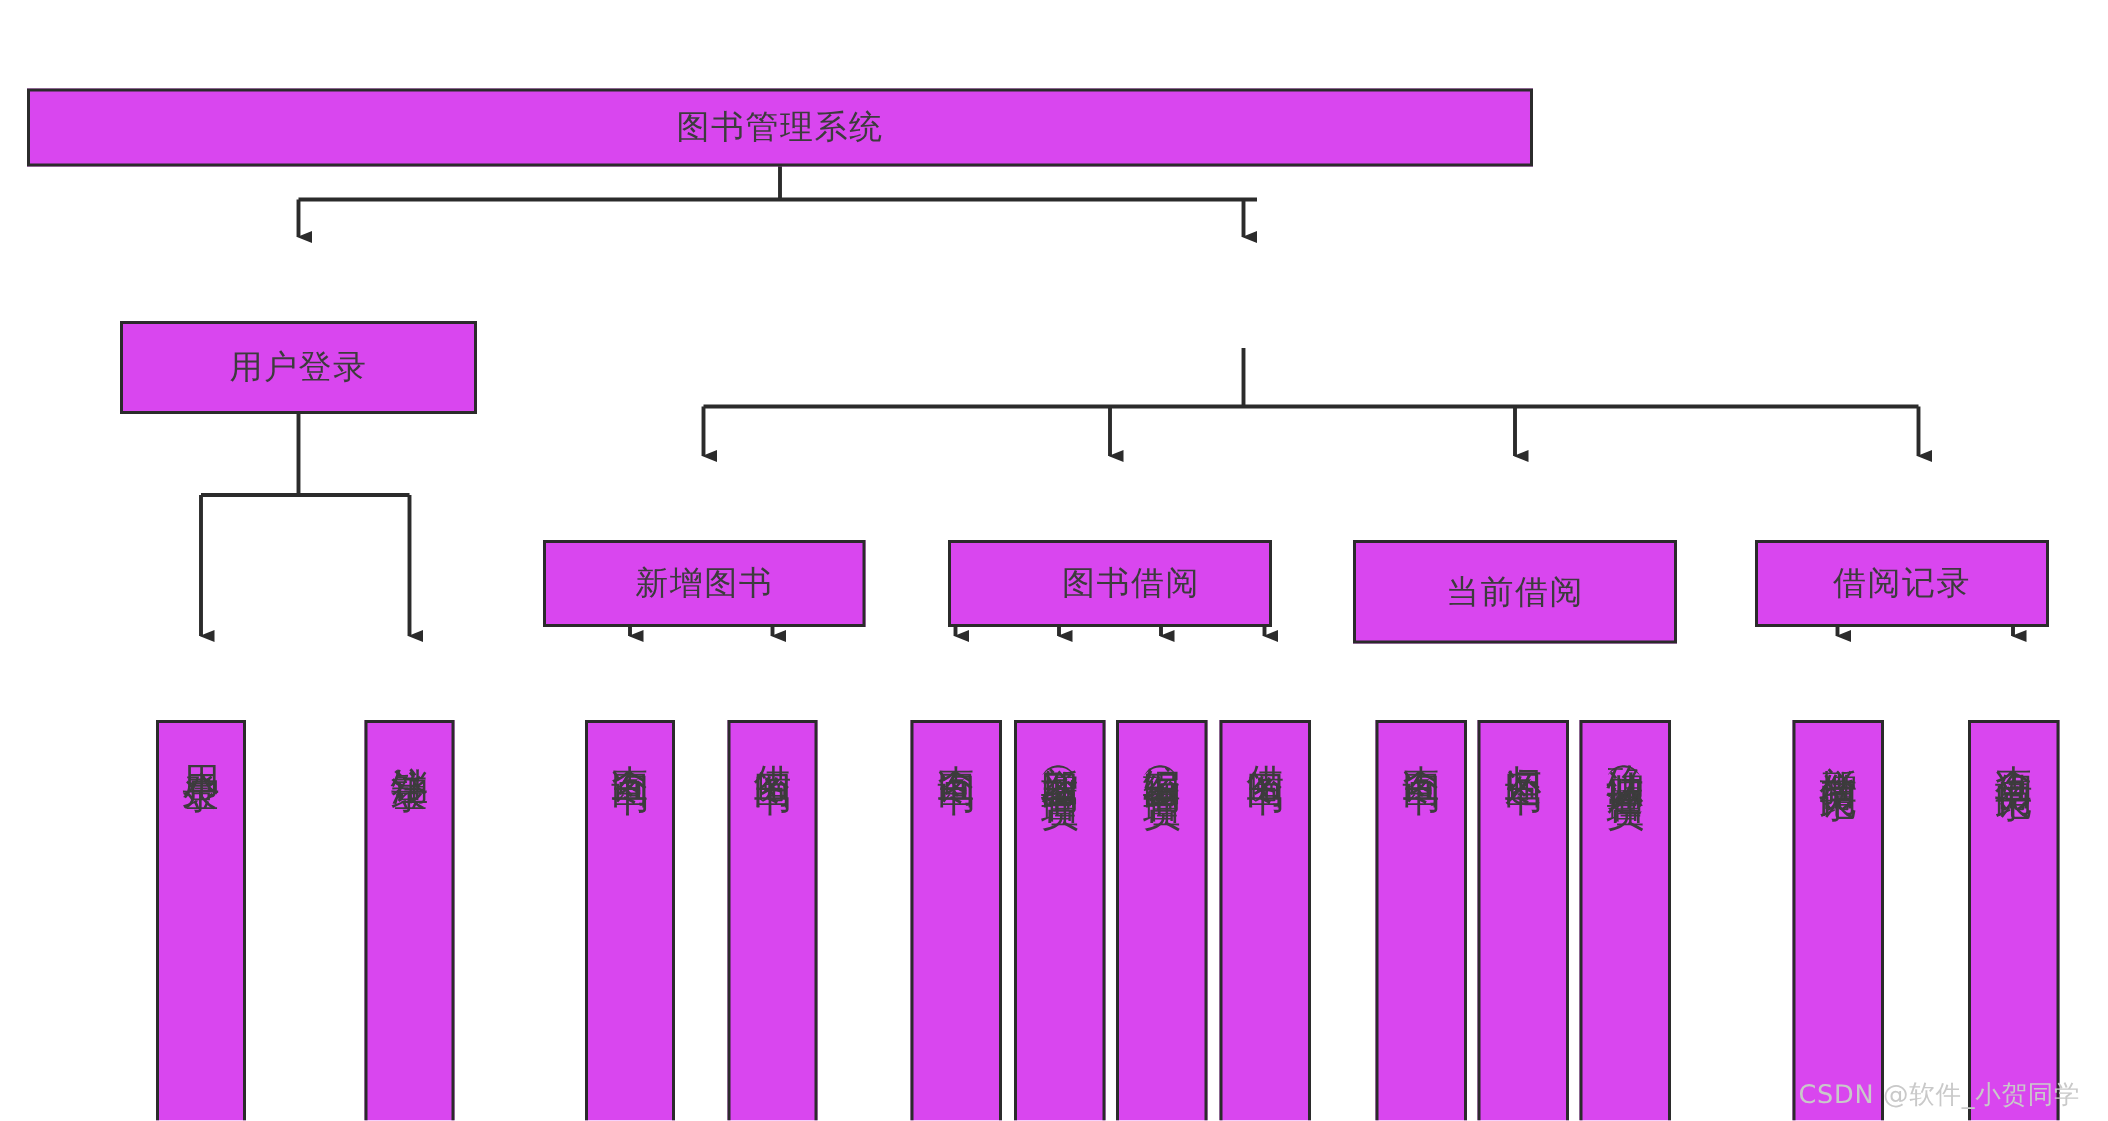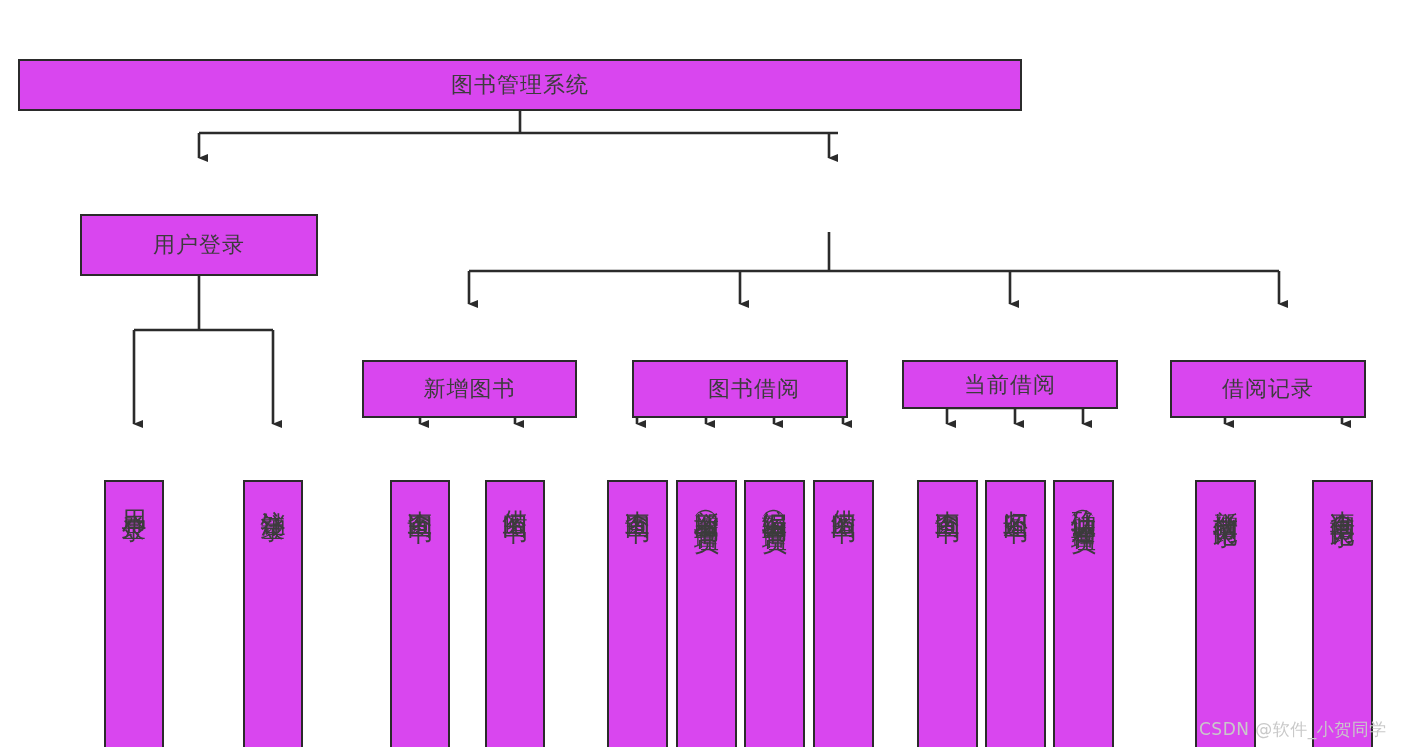--- a/index.html
+++ b/index.html
@@ -126,21 +126,21 @@
   <div class="node node-h" style="left:80px; top:170px; width:238px; height:62px;">
     <span>用户登录</span>
   </div>
 
   <div class="node node-h" style="left:362px; top:316px; width:215px; height:58px;">
     <span>新增图书</span>
   </div>
   <div class="node node-h" style="left:632px; top:316px; width:216px; height:58px;padding-left:28px;">
     <span>图书借阅</span>
   </div>
-  <div class="node node-h" style="left:902px; top:316px; width:216px; height:49px;">
+  <div class="node node-h" style="left:902px; top:316px; width:216px; height:69px;">
     <span>当前借阅</span>
   </div>
   <div class="node node-h" style="left:1170px; top:316px; width:196px; height:58px;">
     <span>借阅记录</span>
   </div>
 
   <div class="node node-v" style="left:104px; top:436px; width:60px; height:297px;">
     <span class="vtext">用户登录</span>
   </div>
   <div class="node node-v" style="left:243px; top:436px; width:60px; height:297px;">

